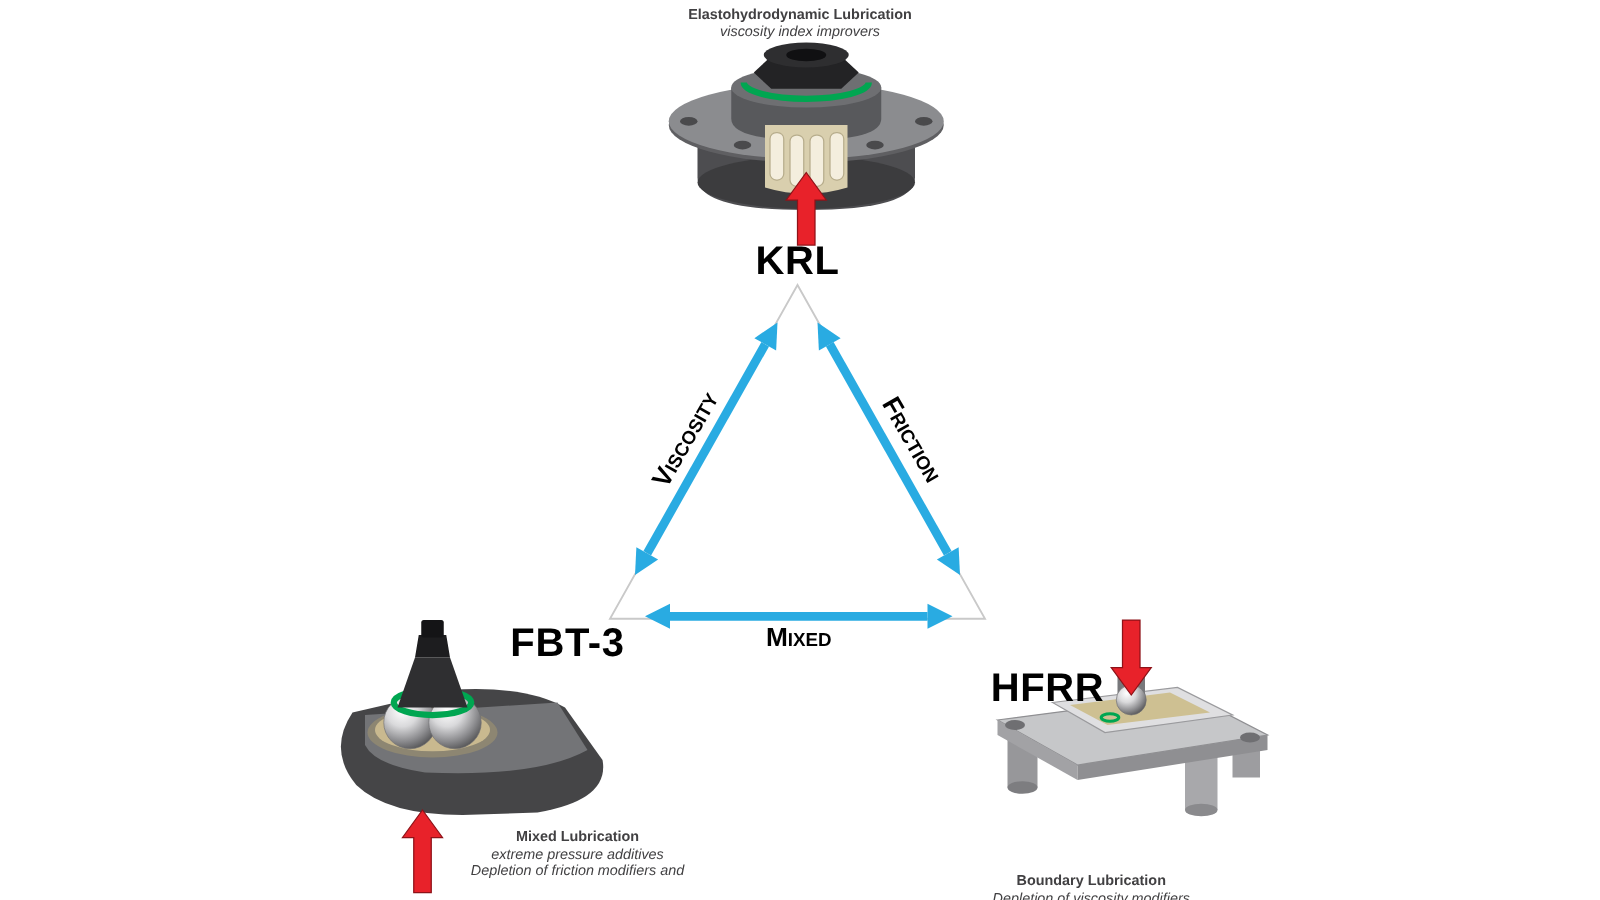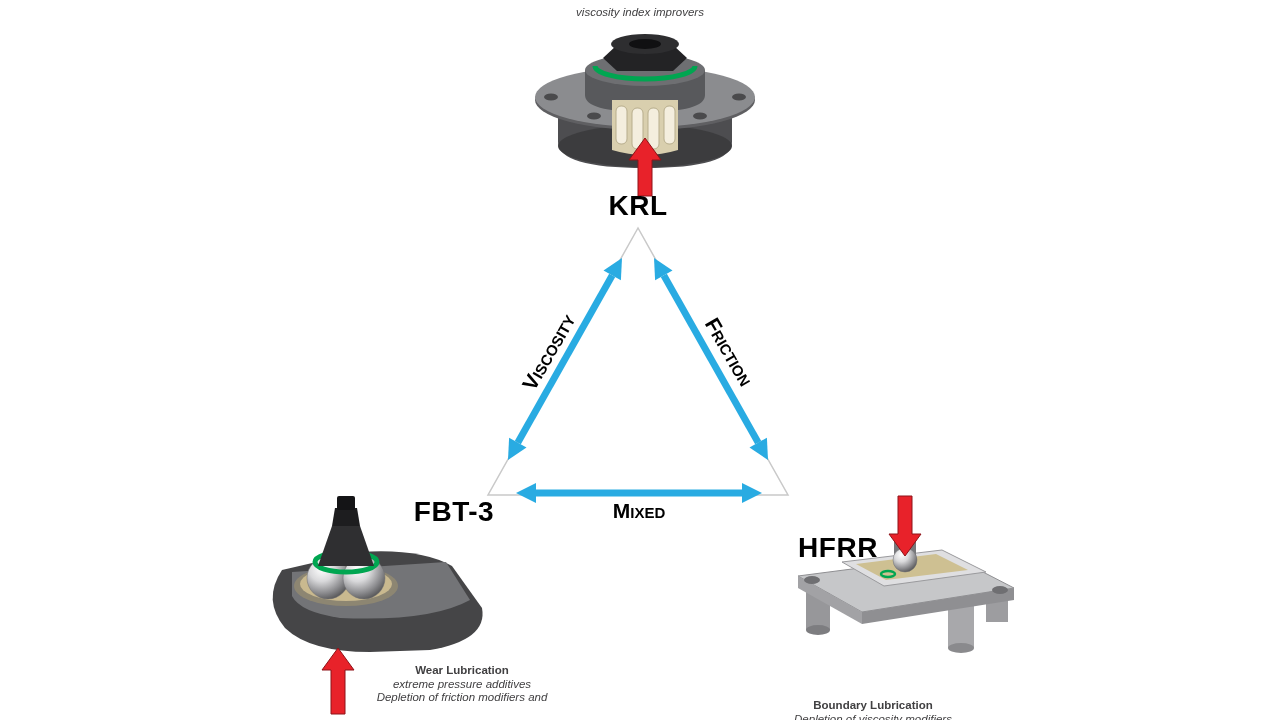--- a/index.html
+++ b/index.html
@@ -7,21 +7,21 @@
     position:relative;width:1280px;height:720px;background:#ffffff;overflow:hidden;
     font-family:"Liberation Sans", sans-serif;color:#000;
   }
   .gfx{position:absolute;left:0;top:0;}
   .caption{position:absolute;text-align:center;color:#414042;font-size:11.5px;line-height:13.5px;}
   .cap-title{font-weight:bold;}
   .cap-line{font-style:italic;}
   .caption-top{left:440px;top:6px;width:400px;}
   .caption-bl{left:302px;top:664px;width:320px;}
   .caption-br{left:713px;top:664px;width:320px;margin-top:35px;}
-  .node-label{position:absolute;font-weight:bold;font-size:28px;letter-spacing:.5px;text-align:center;}
+  .node-label{position:absolute;font-weight:bold;font-size:32px;letter-spacing:.5px;text-align:center;}
   .label-krl{left:558px;top:190px;width:160px;}
   .label-fbt3{left:394px;top:496px;width:120px;}
   .label-hfrr{left:778px;top:496px;width:120px;margin-top:36px;}
   .edge-label{position:absolute;font-weight:bold;font-variant:small-caps;font-size:21px;white-space:nowrap;}
   .edge-viscosity{left:549px;top:352px;transform:translate(-50%,-50%) rotate(-60deg);}
   .edge-friction{left:729px;top:352px;transform:translate(-50%,-50%) rotate(60deg);}
   .edge-wear{left:639px;top:511px;transform:translate(-50%,-50%);}
   .center-title{position:absolute;left:489px;top:374px;width:300px;text-align:center;font-variant:small-caps;font-weight:600;}
   .ct1{font-size:32px;line-height:38px;letter-spacing:1px;}
   .ct2{font-size:28px;line-height:40px;letter-spacing:1px;}
@@ -114,34 +114,35 @@
       <path d="M842,562 L942,550 L986,572 L884,586 Z" fill="#dfdfe1" stroke="#9a9a9d"></path>
       <path d="M856,564 L936,554 L968,570 L886,580 Z" fill="#cec092"></path>
       <ellipse cx="888" cy="574" rx="7" ry="3" fill="none" stroke="#00a651" stroke-width="2.5"></ellipse>
       <rect x="894" y="540" width="22" height="16" fill="#77787b"></rect>
       <circle cx="905" cy="560" r="12" fill="url(#ballGrad)" stroke="#6f6f72" stroke-width="0.5"></circle>
       <polygon points="905,556 889,534 898,534 898,496 912,496 912,534 921,534" fill="#e8222a" stroke="#8e1218" stroke-width="1"></polygon>
     </g>
   </svg>
 
   <div class="caption caption-top">
+    <div class="cap-title">Elastohydrodynamic Lubrication</div>
     <div class="cap-line">viscosity index improvers</div>
   </div>
 
   <div class="node-label label-krl">KRL</div>
   <div class="node-label label-fbt3">FBT-3</div>
   <div class="node-label label-hfrr">HFRR</div>
 
   <div class="edge-label edge-viscosity">Viscosity</div>
   <div class="edge-label edge-friction">Friction</div>
   <div class="edge-label edge-wear">Mixed</div>
 
 
   <div class="caption caption-bl">
-    <div class="cap-title">Wear Lubrication</div>
+    <div class="cap-title">Mixed Lubrication</div>
     <div class="cap-line">extreme pressure additives</div>
     <div class="cap-line">Depletion of friction modifiers and</div>
   </div>
 
   <div class="caption caption-br">
     <div class="cap-title">Boundary Lubrication</div>
     <div class="cap-line">Depletion of viscosity modifiers</div>
   </div>
 
 </div>

